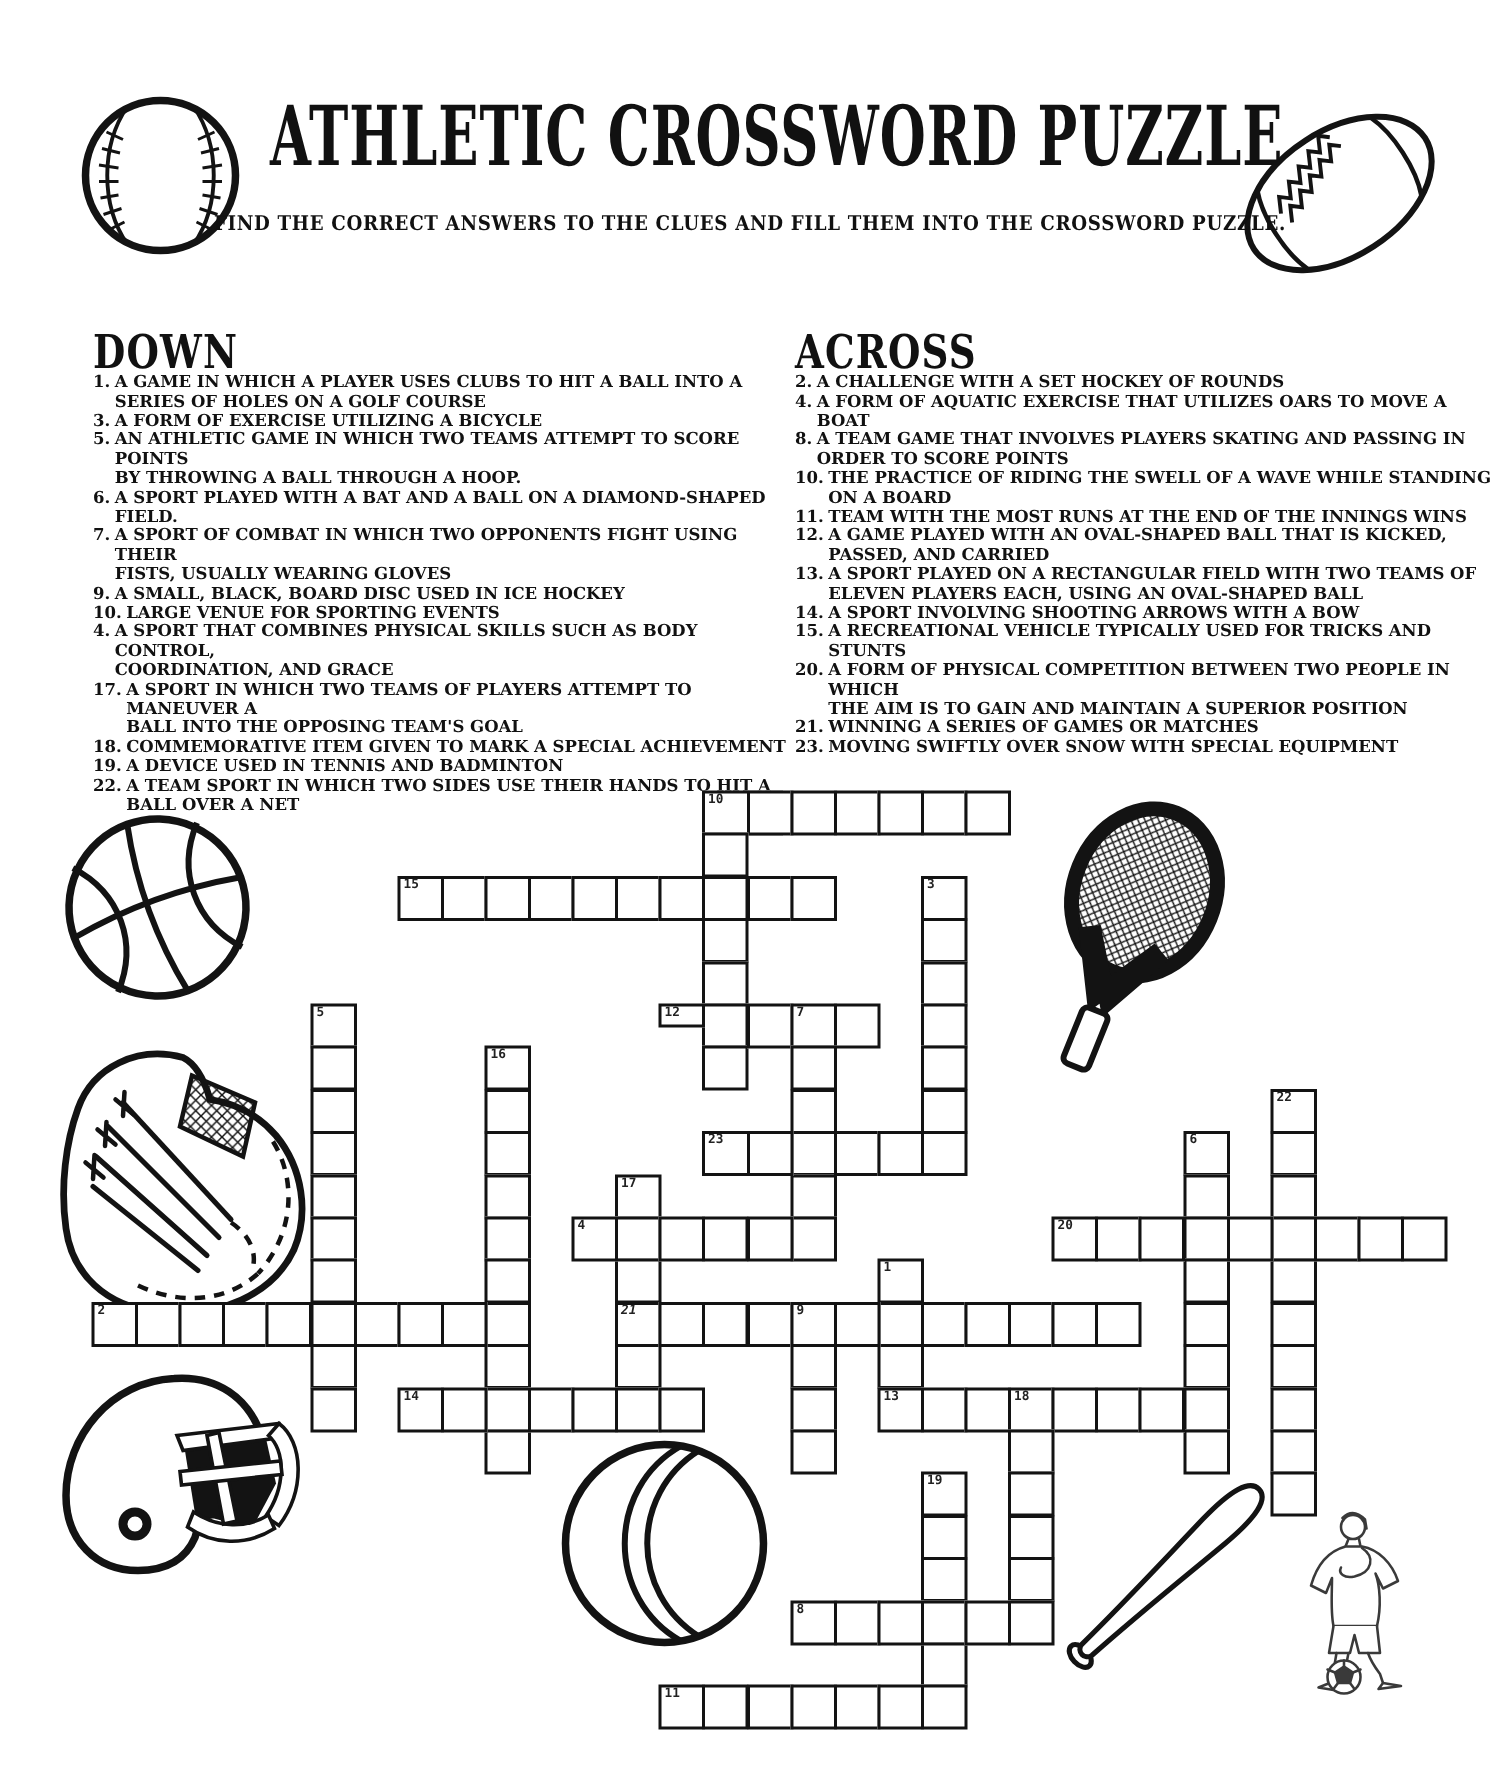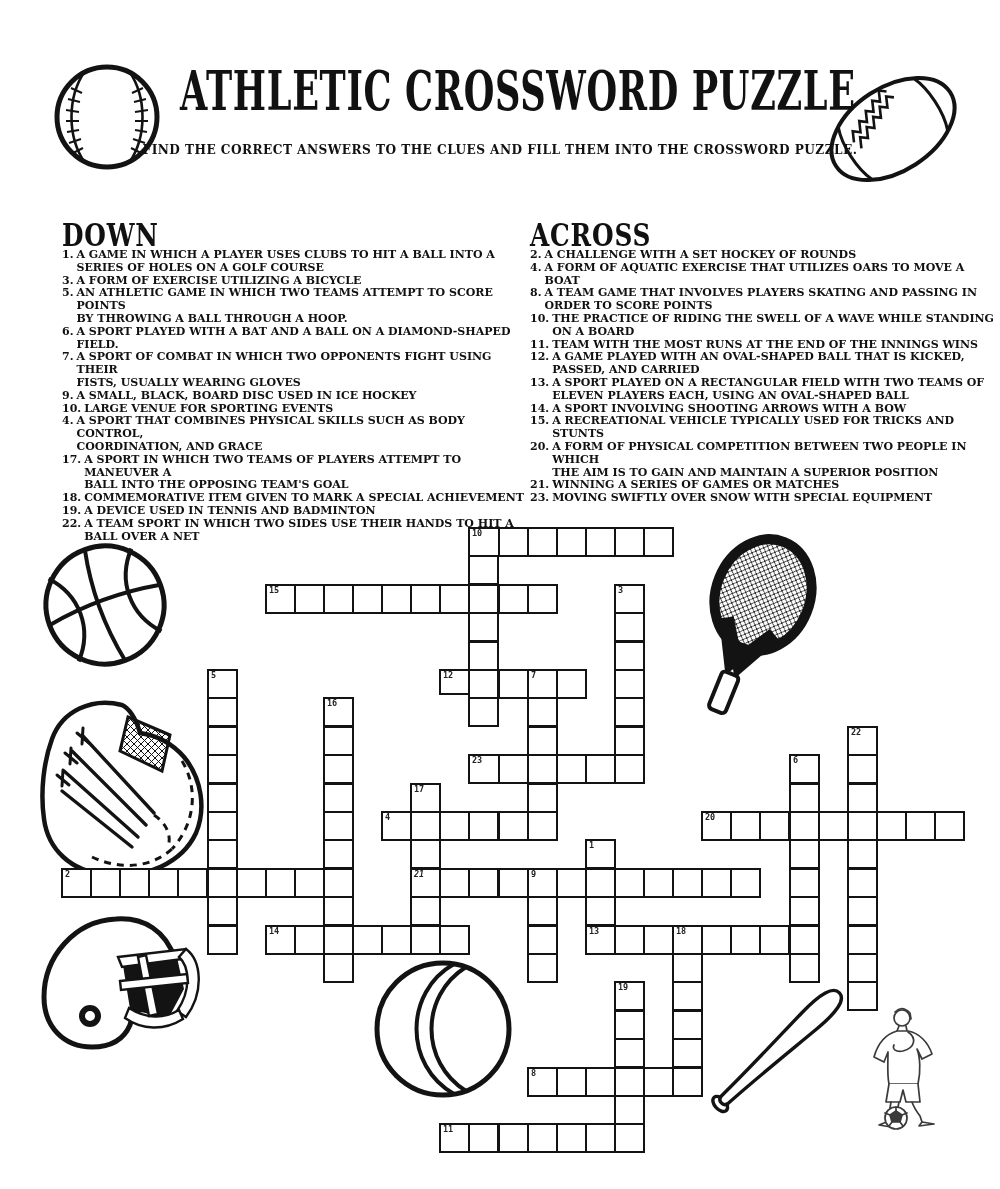--- a/index.html
+++ b/index.html
@@ -323,21 +323,21 @@
       </div>
       <div class="cell" style="left: 207px; top: 697px; width: 31px; height: 30px;"></div>
       <div class="cell" style="left: 207px; top: 726px; width: 31px; height: 30px;"></div>
       <div class="cell" style="left: 207px; top: 754px; width: 31px; height: 30px;"></div>
       <div class="cell" style="left: 207px; top: 783px; width: 31px; height: 30px;"></div>
       <div class="cell" style="left: 207px; top: 811px; width: 31px; height: 30px;"></div>
       <div class="cell" style="left: 207px; top: 839px; width: 31px; height: 30px;"></div>
       <div class="cell" style="left: 207px; top: 868px; width: 31px; height: 30px;"></div>
       <div class="cell" style="left: 207px; top: 896px; width: 31px; height: 30px;"></div>
       <div class="cell" style="left: 207px; top: 925px; width: 31px; height: 30px;"></div>
-      <div class="cell" style="left: 439px; top: 669px; width: 31px; height: 26px;">
+      <div class="cell" style="left: 439px; top: 669px; width: 31px; height: 16px;">
         <span class="cellnum">12</span>
       </div>
       <div class="cell" style="left: 498px; top: 669px; width: 31px; height: 30px;"></div>
       <div class="cell" style="left: 527px; top: 669px; width: 31px; height: 30px;">
         <span class="cellnum">7</span>
       </div>
       <div class="cell" style="left: 556px; top: 669px; width: 31px; height: 30px;"></div>
       <div class="cell" style="left: 527px; top: 697px; width: 31px; height: 30px;"></div>
       <div class="cell" style="left: 527px; top: 726px; width: 31px; height: 30px;"></div>
       <div class="cell" style="left: 527px; top: 754px; width: 31px; height: 30px;"></div>

